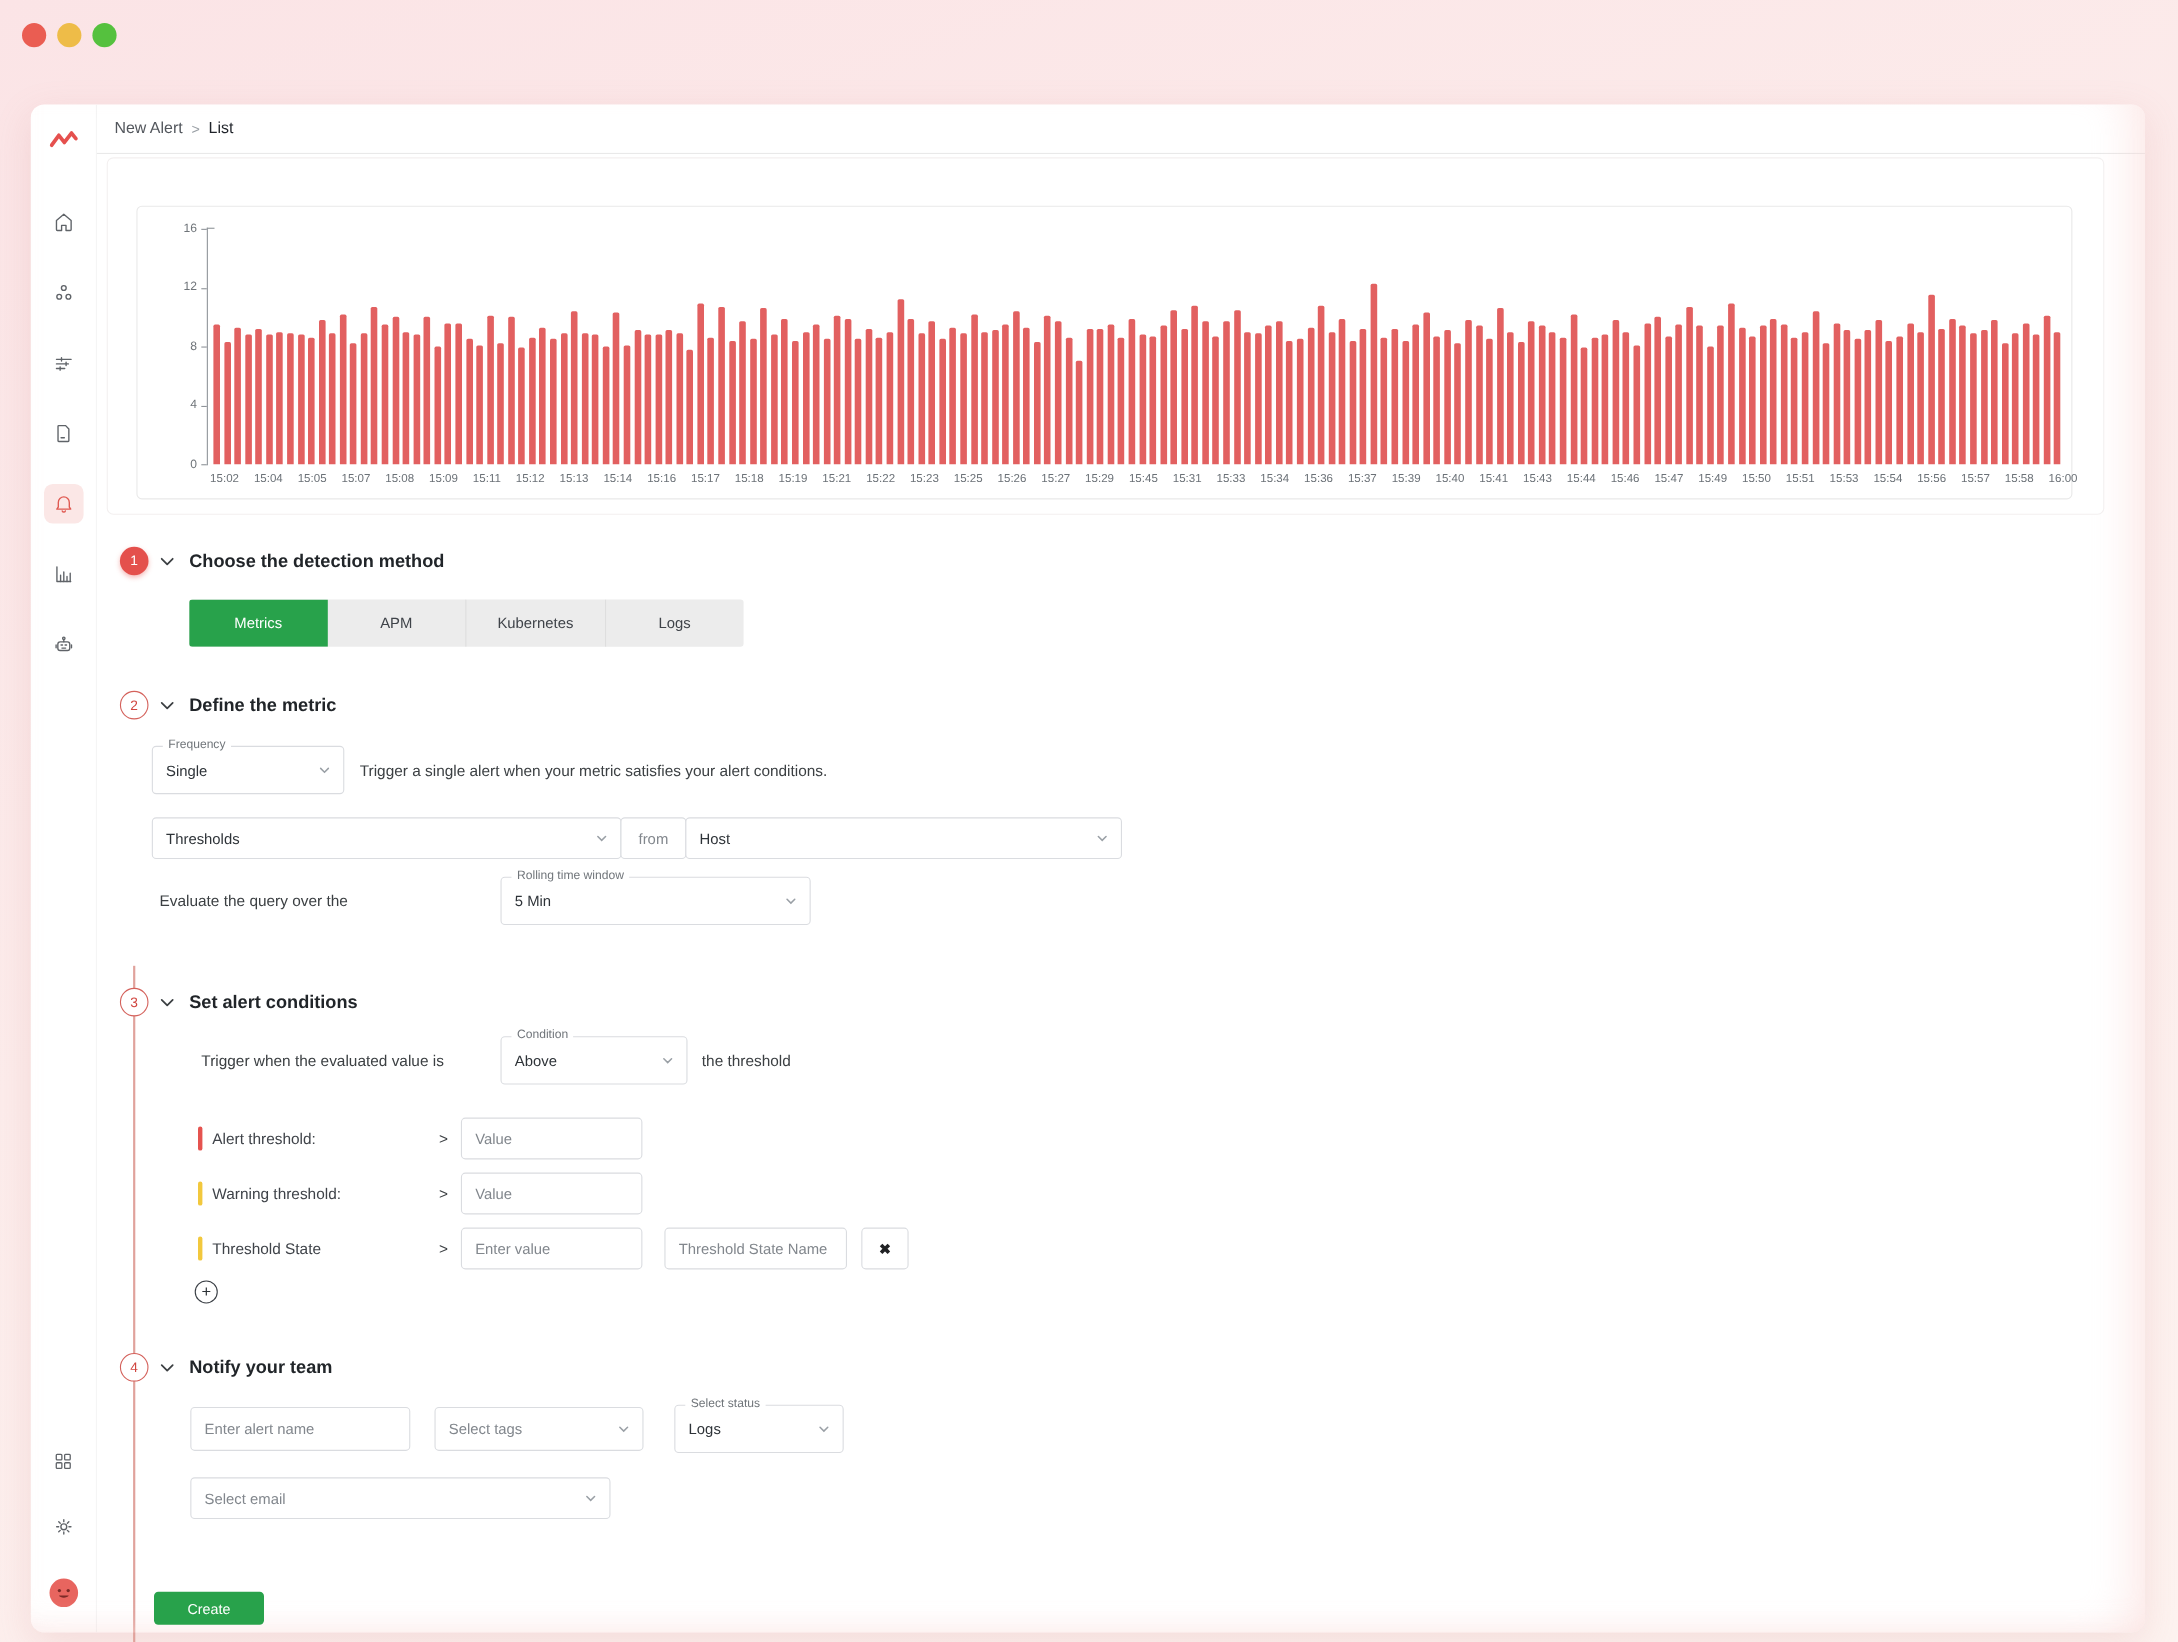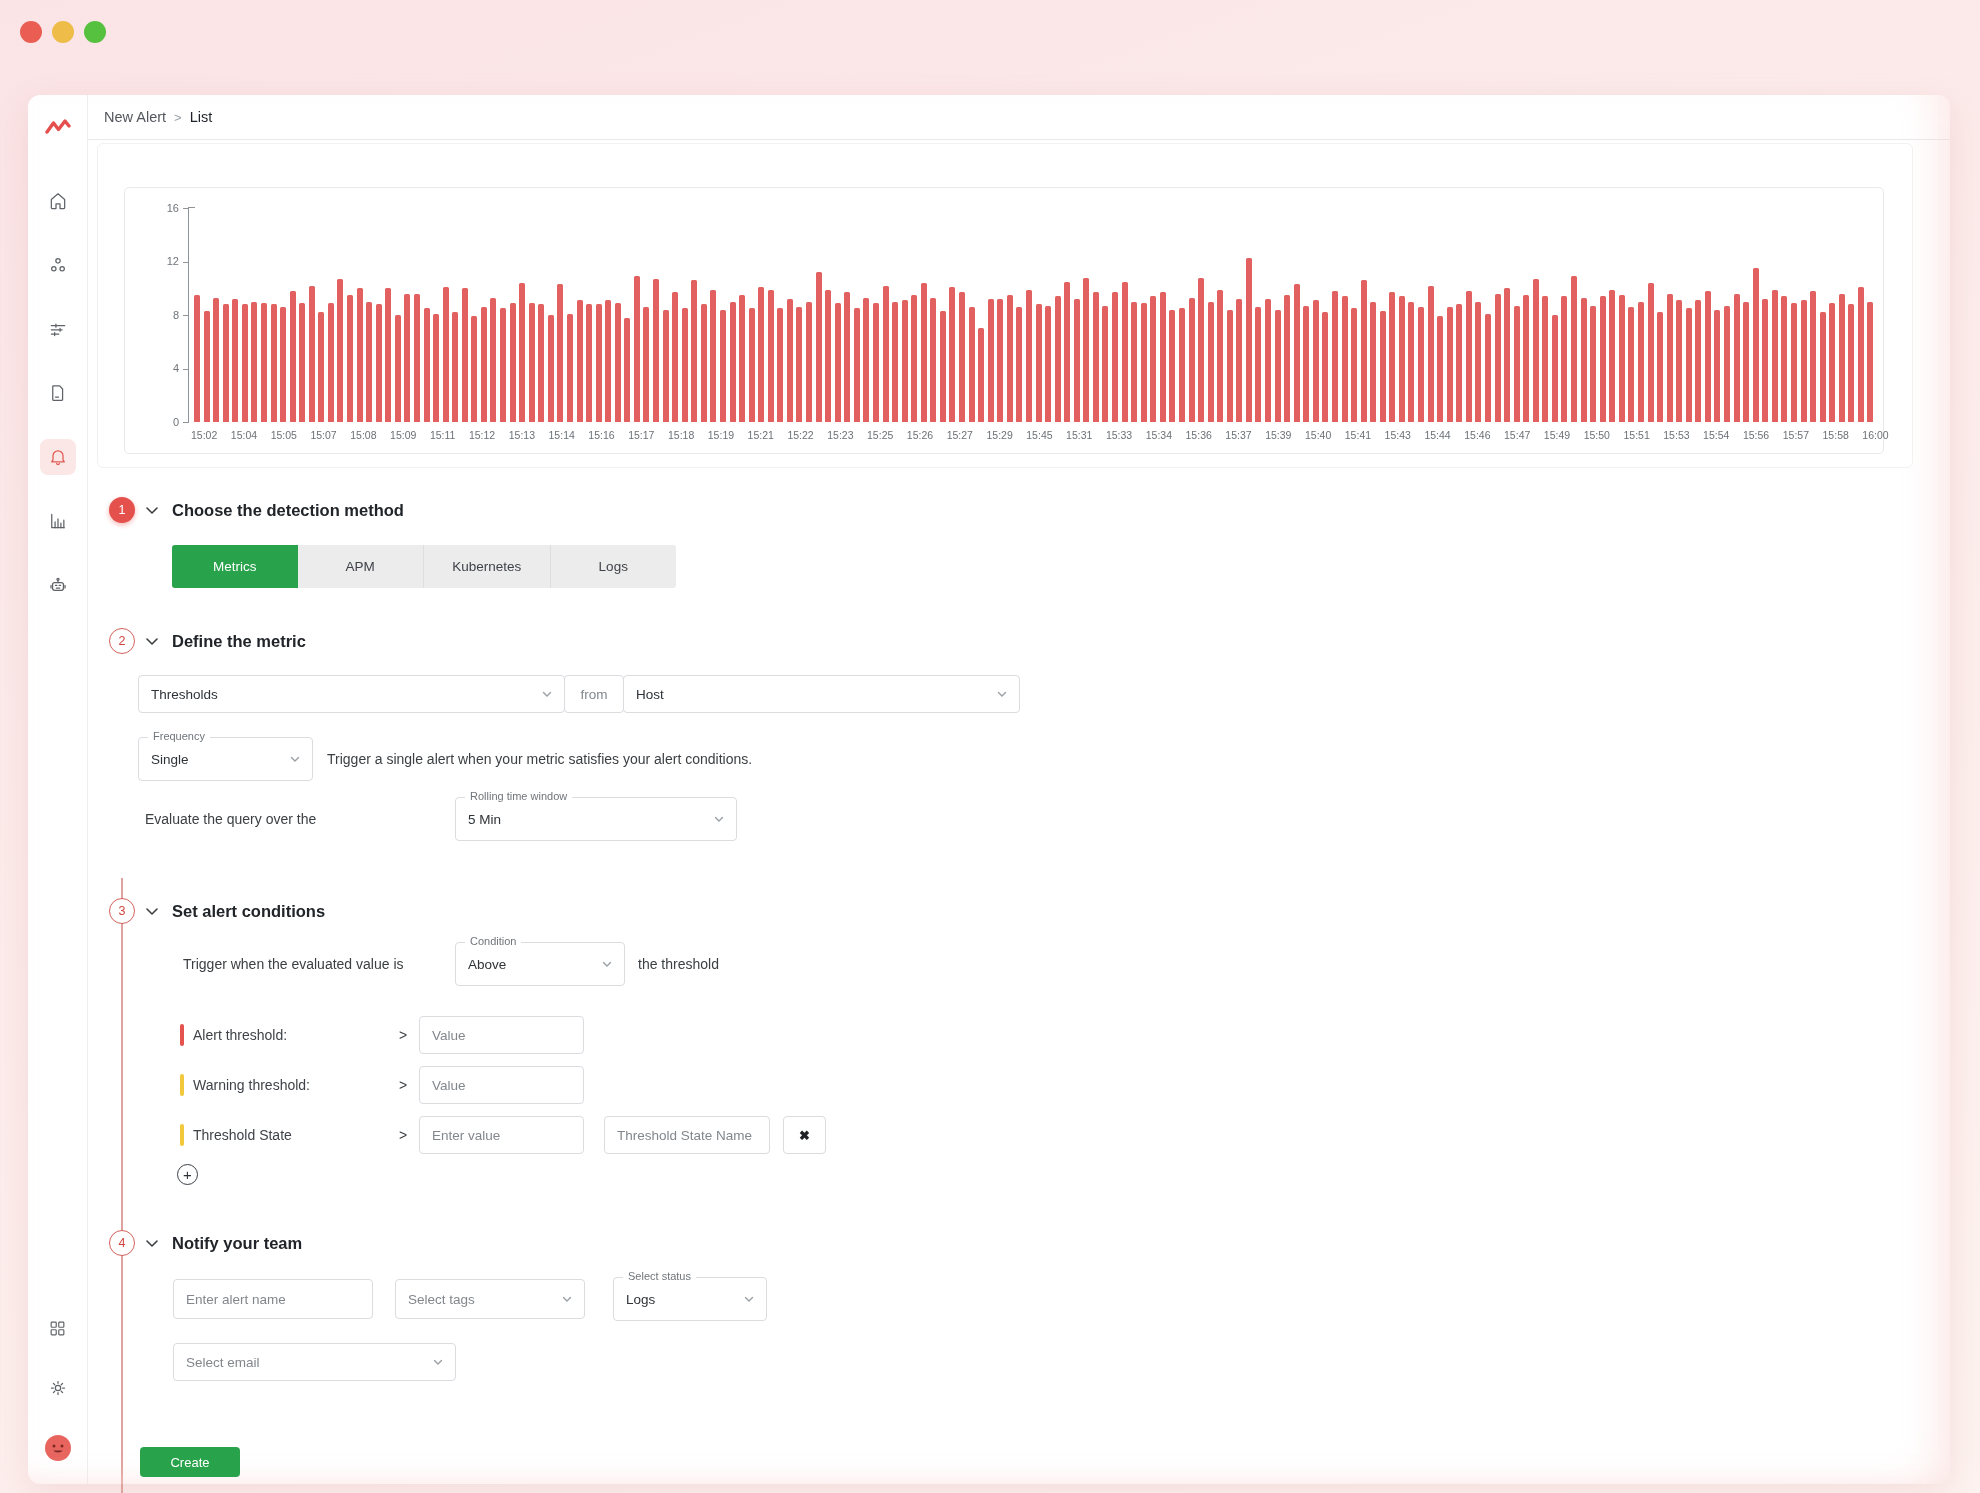--- a/index.html
+++ b/index.html
@@ -470,51 +470,51 @@
       <div class="section-head" style="margin-top:40px">
         <div class="badge outline">2</div>
         <span class="head-chev">
           <svg width="14" height="9" viewBox="0 0 14 9">
               <polyline points="2,2 7,7 12,2"></polyline>
             </svg>
           </span>
         <span class="section-title">Define the metric</span>
       </div>
 
-      <div class="row" style="margin:21px 0 0 50px">
-        <div class="selectbox" style="width:427px">
-          <span>Thresholds</span>
-          <span class="chev">
-              <svg width="10" height="7" viewBox="0 0 10 7">
-                <polyline points="1.5,1.5 5,5 8.5,1.5"></polyline>
-              </svg>
-            </span>
-        </div>
-        <div class="selectbox placeholder" style="width:60px; margin-left:-1px; justify-content:center; cursor:default">from</div>
-        <div class="selectbox" style="width:397px; margin-left:-1px">
-          <span>Host</span>
-          <span class="chev">
-              <svg width="10" height="7" viewBox="0 0 10 7">
-                <polyline points="1.5,1.5 5,5 8.5,1.5"></polyline>
-              </svg>
-            </span>
-        </div>
-      </div>
-
       <div class="row" style="margin:24px 0 0 50px">
         <div class="fieldset" style="width:175px">
           <span class="legend">Frequency</span>
           <span>Single</span>
           <span class="chev">
               <svg width="10" height="7" viewBox="0 0 10 7">
                 <polyline points="1.5,1.5 5,5 8.5,1.5"></polyline>
               </svg>
             </span>
         </div>
         <span class="hint" style="margin-left:14px">Trigger a single alert when your metric satisfies your alert conditions.</span>
+      </div>
+
+      <div class="row" style="margin:21px 0 0 50px">
+        <div class="selectbox" style="width:427px">
+          <span>Thresholds</span>
+          <span class="chev">
+              <svg width="10" height="7" viewBox="0 0 10 7">
+                <polyline points="1.5,1.5 5,5 8.5,1.5"></polyline>
+              </svg>
+            </span>
+        </div>
+        <div class="selectbox placeholder" style="width:60px; margin-left:-1px; justify-content:center; cursor:default">from</div>
+        <div class="selectbox" style="width:397px; margin-left:-1px">
+          <span>Host</span>
+          <span class="chev">
+              <svg width="10" height="7" viewBox="0 0 10 7">
+                <polyline points="1.5,1.5 5,5 8.5,1.5"></polyline>
+              </svg>
+            </span>
+        </div>
       </div>
 
       <div class="row" style="margin:16px 0 0 57px">
         <span class="hint" style="width:310px">Evaluate the query over the</span>
         <div class="fieldset" style="width:282px">
           <span class="legend">Rolling time window</span>
           <span>5 Min</span>
           <span class="chev">
               <svg width="10" height="7" viewBox="0 0 10 7">
                 <polyline points="1.5,1.5 5,5 8.5,1.5"></polyline>
@@ -603,21 +603,21 @@
           <span>Logs</span>
           <span class="chev">
               <svg width="10" height="7" viewBox="0 0 10 7">
                 <polyline points="1.5,1.5 5,5 8.5,1.5"></polyline>
               </svg>
             </span>
         </div>
       </div>
 
       <div class="row" style="margin:22px 0 0 85px">
-        <div class="selectbox placeholder" style="width:283px">
+        <div class="selectbox placeholder" style="width:382px">
           <span>Select email</span>
           <span class="chev">
               <svg width="10" height="7" viewBox="0 0 10 7">
                 <polyline points="1.5,1.5 5,5 8.5,1.5"></polyline>
               </svg>
             </span>
         </div>
       </div>
 
       <button class="create-btn">Create</button>

